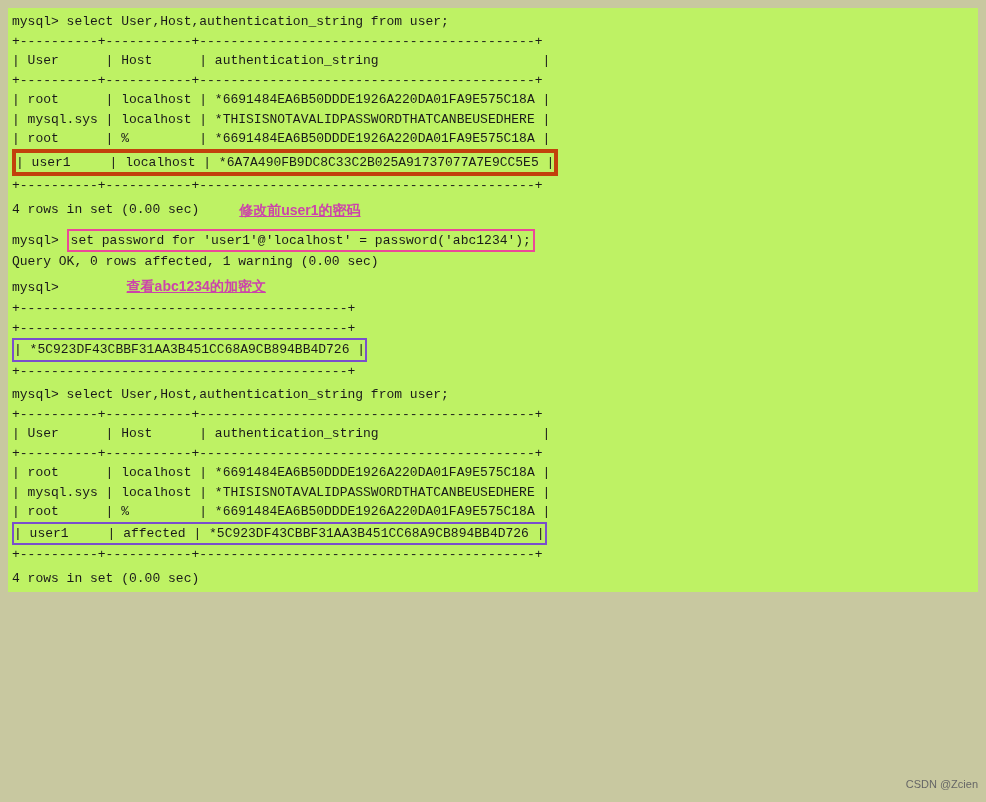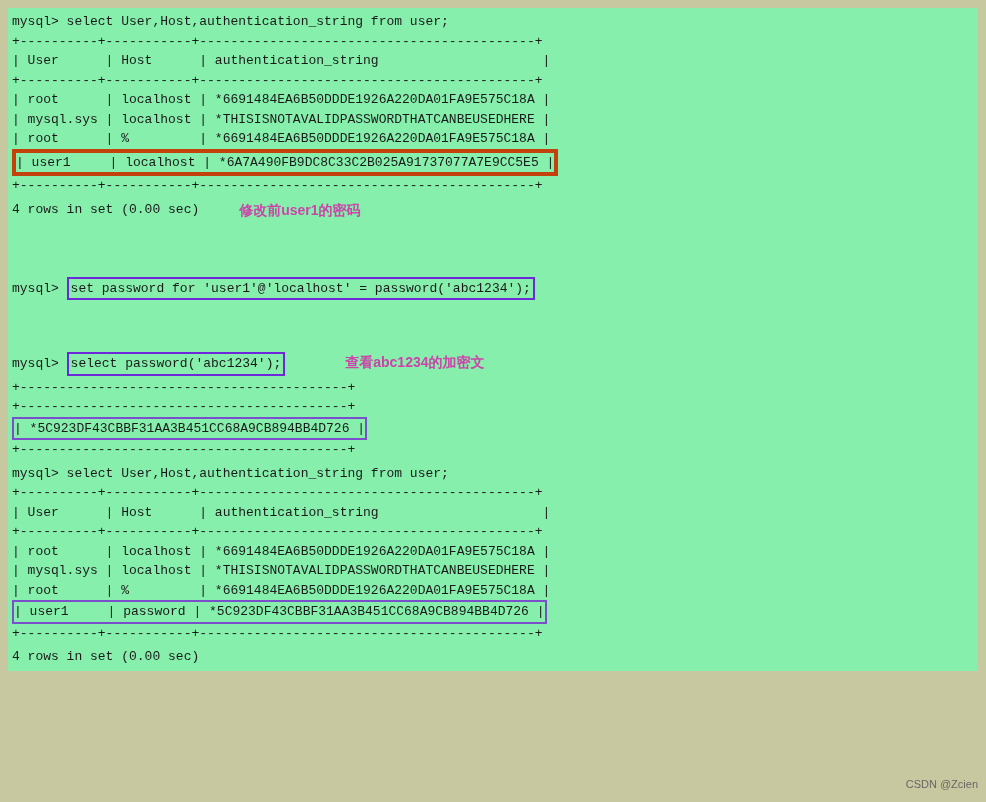--- a/index.html
+++ b/index.html
@@ -6,37 +6,38 @@
     body {
       background-color: #c8c8a0;
       font-family: 'Courier New', Courier, monospace;
       font-size: 13px;
       color: #1a1a1a;
       width: 986px;
       min-height: 802px;
       padding: 8px;
     }
     .terminal {
-      background-color: #86efac;
+      background-color: #bef264;
       padding: 4px;
       line-height: 1.5;
     }
     .line {
       white-space: pre;
       display: block;
     }
     .section {
       margin-bottom: 4px;
     }
     .annotation {
       color: #cc44aa;
       font-family: 'SimSun', 'Microsoft YaHei', sans-serif;
       font-size: 14px;
       font-weight: bold;
       display: inline;
+      text-decoration: underline;
     }
     .annotation-blue {
       color: #4444cc;
       font-family: 'SimSun', 'Microsoft YaHei', sans-serif;
       font-size: 14px;
       font-weight: bold;
       display: inline;
     }
     .prompt {
       color: #1a1a1a;
@@ -45,23 +46,22 @@
     .branding {
       position: fixed;
       bottom: 12px;
       right: 8px;
       color: #666;
       font-size: 11px;
       font-family: Arial, sans-serif;
     }
     .cmd-box {
       display: inline;
-      border: 2px solid #6d28d9;
+      border: 2px solid #ec4899;
       padding: 0 2px;
-      margin-top: 48px;
     }
   </style>
 </head>
 <body>
 
 <div class="terminal">
 
   <div class="section">
     <span class="line">mysql&gt; select User,Host,authentication_string from user;</span>
     <span class="line">+----------+-----------+-------------------------------------------+</span>
@@ -77,45 +77,45 @@
   <div style="display:flex; align-items:center; gap: 40px; margin-bottom:8px;">
     <span>4 rows in set (0.00 sec)</span>
     <span class="annotation">修改前user1的密码</span>
   </div>
 
   <div class="section" style="margin-bottom: 4px;">
     <div style="display:flex; align-items:baseline; gap:0;">
       <span class="prompt">mysql&gt; </span>
         <span class="cmd-box">set password for 'user1'@'localhost' = password('abc1234');</span>
     </div>
+    <span class="line">Query OK, 0 rows affected, 1 warning (0.00 sec)</span>
   </div>
 
 
   <div class="section">
     <div style="display:flex; align-items:baseline; gap:0; margin-bottom:2px;">
       <span class="prompt">mysql&gt; </span>
-        <span class="cmd-box">select password('abc1234');</span>
       <span style="margin-left: 60px;" class="annotation">查看abc1234的加密文</span>
     </div>
     <span class="line">+------------------------------------------+</span>
     <span class="line">+------------------------------------------+</span>
     <div style="border: 2px solid #7a4fcc; display:inline-block; white-space:pre; margin: 0;"><span>| *5C923DF43CBBF31AA3B451CC68A9CB894BB4D726 |</span></div>
     <span class="line" style="display:block;">+------------------------------------------+</span>
   </div>
 
 
   <div class="section">
     <span class="line">mysql&gt; select User,Host,authentication_string from user;</span>
     <span class="line">+----------+-----------+-------------------------------------------+</span>
     <span class="line">| User      | Host      | authentication_string                     |</span>
     <span class="line">+----------+-----------+-------------------------------------------+</span>
     <span class="line">| root      | localhost | *6691484EA6B50DDDE1926A220DA01FA9E575C18A |</span>
     <span class="line">| mysql.sys | localhost | *THISISNOTAVALIDPASSWORDTHATCANBEUSEDHERE |</span>
     <span class="line">| root      | %         | *6691484EA6B50DDDE1926A220DA01FA9E575C18A |</span>
-    <div style="border: 2px solid #7a4fcc; display:inline-block; white-space:pre; margin: 0;"><span>| user1     | password | *5C923DF43CBBF31AA3B451CC68A9CB894BB4D726 |</span></div>
+    <div style="border: 2px solid #7a4fcc; display:inline-block; white-space:pre; margin: 0;"><span>| user1     | affected | *5C923DF43CBBF31AA3B451CC68A9CB894BB4D726 |</span></div>
     <span class="line" style="display:block;">+----------+-----------+-------------------------------------------+</span>
   </div>
 
   <div style="display:flex; align-items:center; gap: 40px; margin-top: 2px;">
     <span>4 rows in set (0.00 sec)</span>
   </div>
 
 </div>
 
 <div class="branding">

